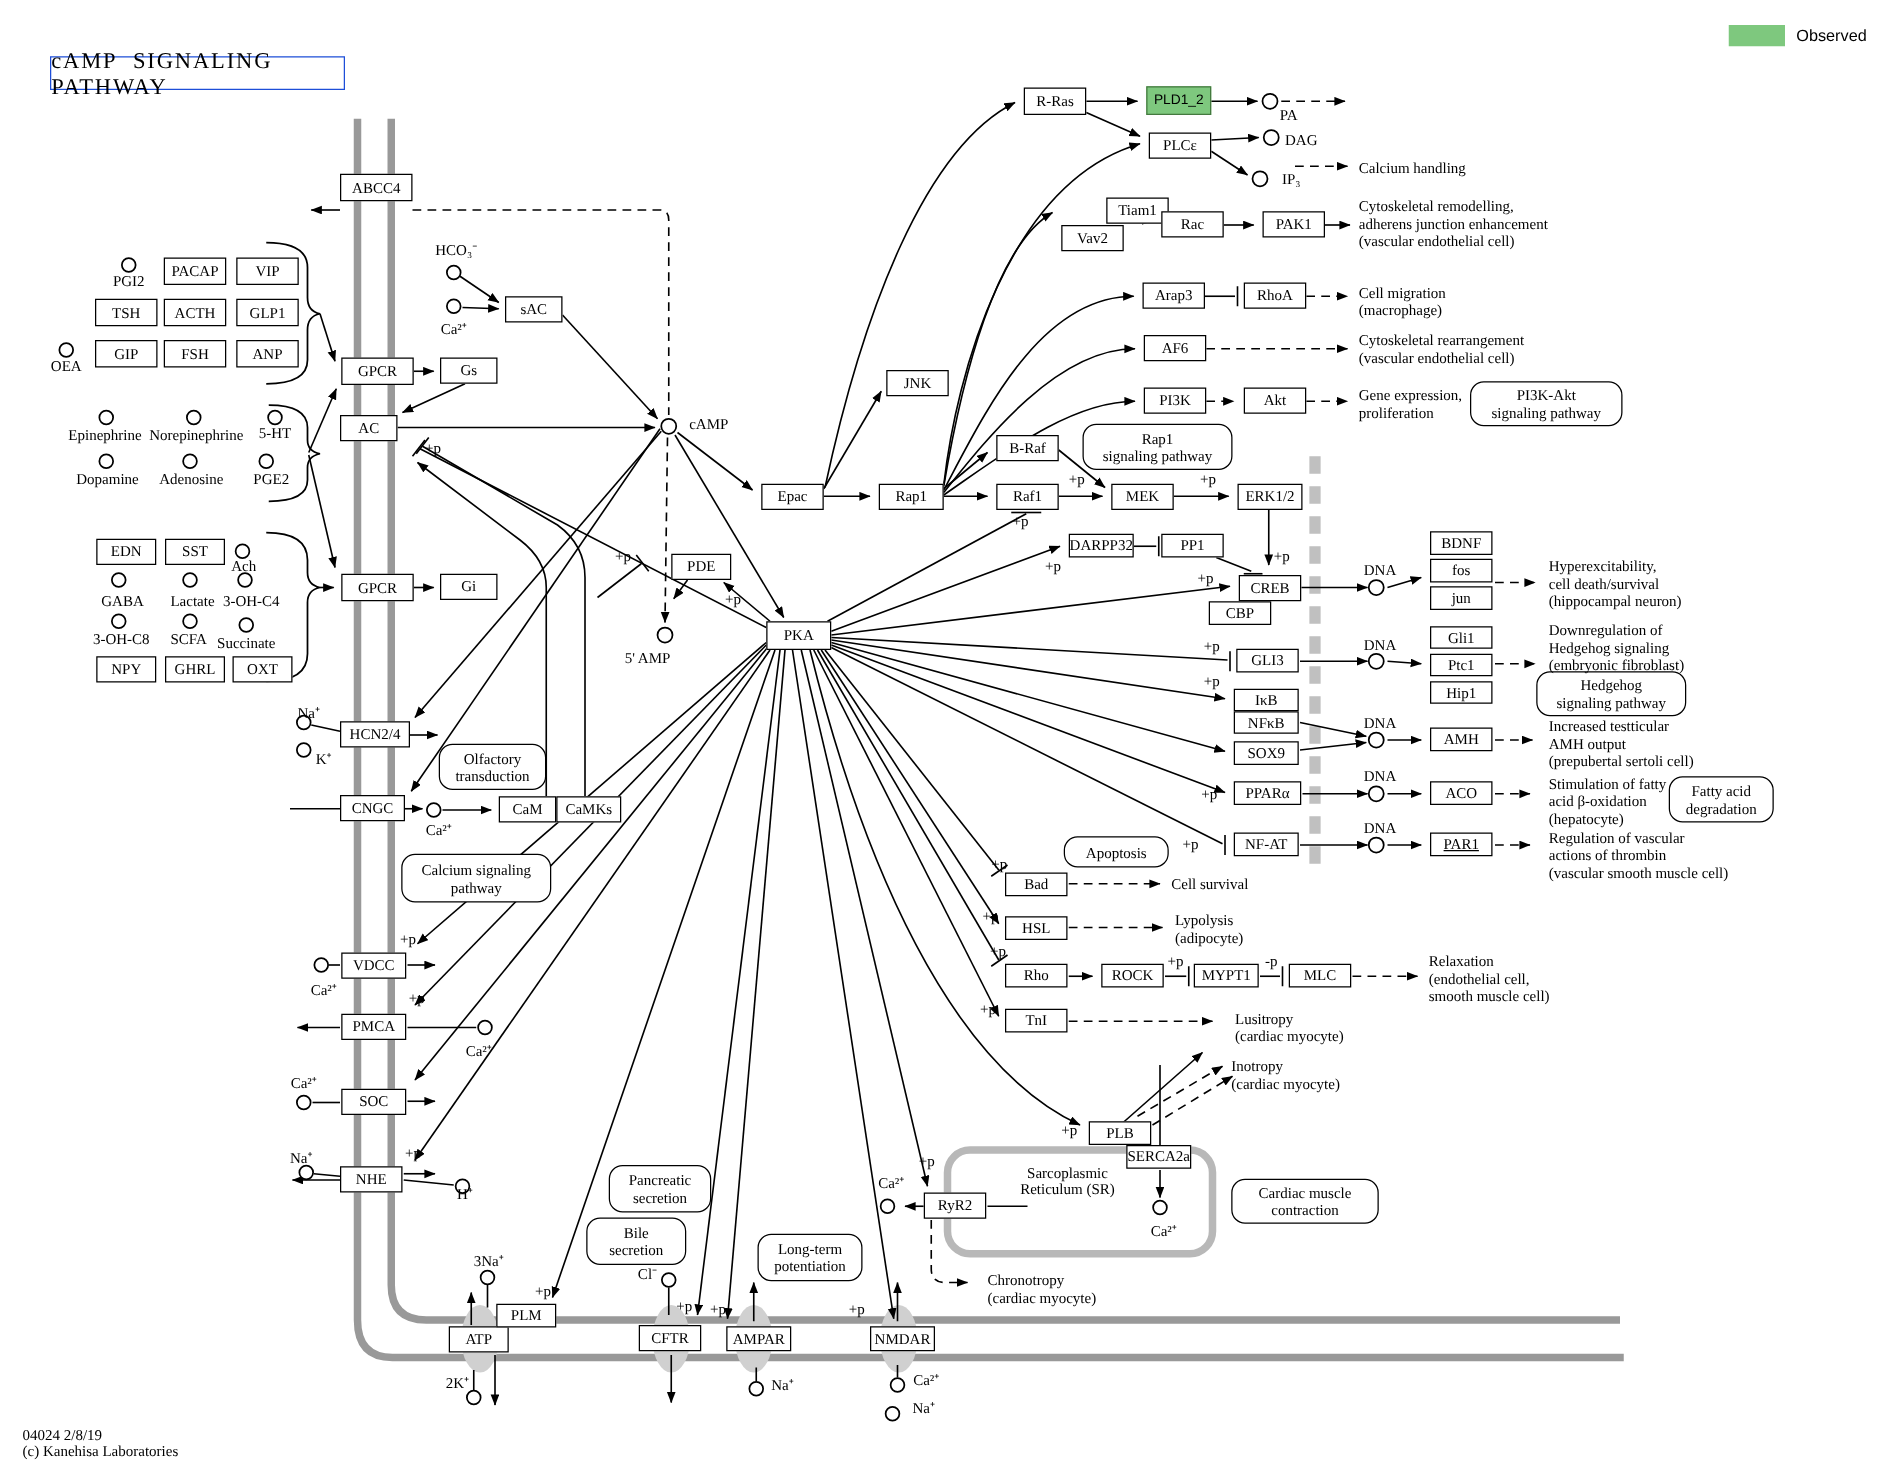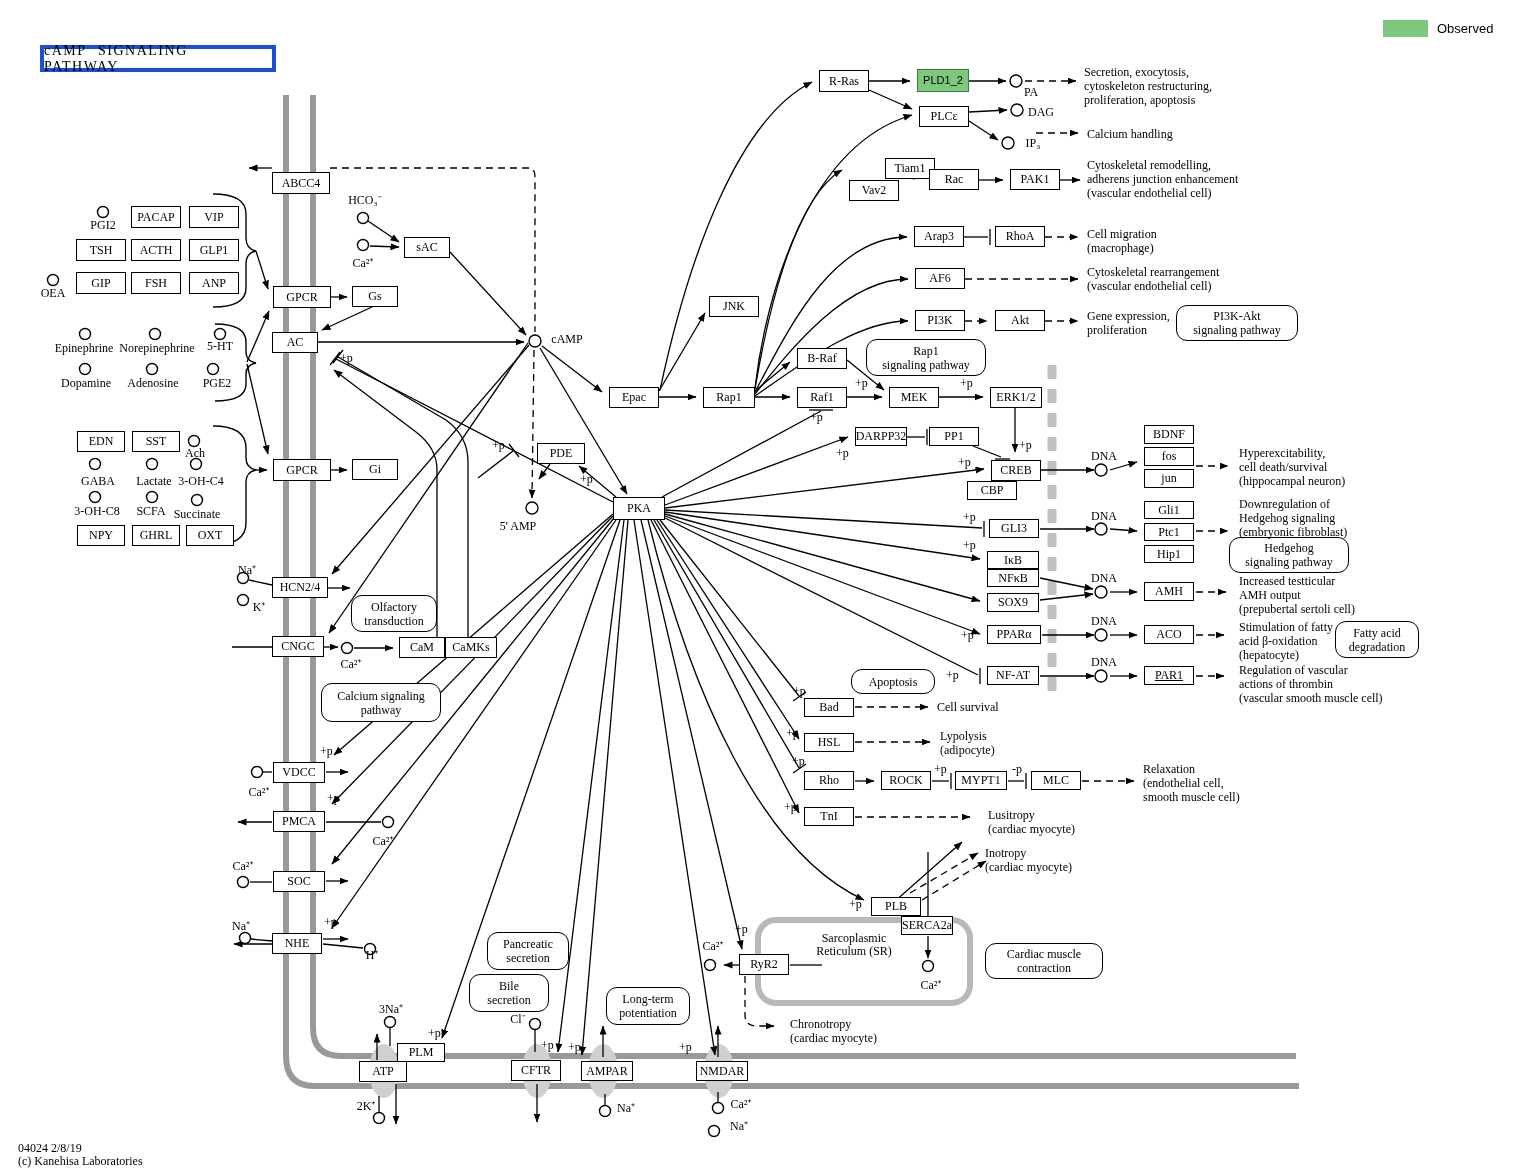--- a/index.html
+++ b/index.html
@@ -9,22 +9,22 @@
   #nodes{position:absolute;left:0;top:0;width:100%;height:100%}
   .n{position:absolute;box-sizing:border-box;font:12px "Liberation Serif",serif;color:#000}
   .b,.g{background:#fff;border:1.4px solid #000;display:flex;align-items:center;justify-content:center;
         text-align:center;white-space:pre-line;line-height:13px}
   .g{background:#7ec87e;border-color:#44793f;font-family:"Liberation Sans",sans-serif;font-size:11px}
   .p{background:#fff;border:1.4px solid #000;border-radius:11px;display:flex;align-items:center;
      justify-content:center;text-align:center;white-space:pre-line;line-height:14px}
   .t{white-space:pre-line;line-height:14px}
   .tc{text-align:center;white-space:pre-line;line-height:13px}
   .s{font-size:12px}
-  .title{border:4px solid #1d4ed8;display:flex;align-items:center;justify-content:center;
-         font-size:14px;letter-spacing:1.5px;word-spacing:7px}
+  .title{border:1px solid #1d4ed8;display:flex;align-items:center;justify-content:center;
+         font-size:18px;letter-spacing:1.5px;word-spacing:7px}
   .swatch{background:#7ec87e}
   .legendtext{font-family:"Liberation Sans",sans-serif;font-size:13px}
 </style>
 </head>
 <body>
 
 <div id="stage">
 
 <svg id="wires" width="1520" height="1173" viewBox="0 0 1520 1173">
   <defs>
@@ -292,21 +292,21 @@
       <div class="n tc" style="left: 180px; top: 447px; width: 30px; height: 14px;">Ach</div>
       <div class="n tc" style="left: 78px; top: 475px; width: 40px; height: 14px;">GABA</div>
       <div class="n tc" style="left: 131px; top: 475px; width: 46px; height: 14px;">Lactate</div>
       <div class="n tc" style="left: 174px; top: 475px; width: 54px; height: 14px;">3-OH-C4</div>
       <div class="n tc" style="left: 70px; top: 505px; width: 54px; height: 14px;">3-OH-C8</div>
       <div class="n tc" style="left: 130px; top: 505px; width: 42px; height: 14px;">SCFA</div>
       <div class="n tc" style="left: 168px; top: 508px; width: 58px; height: 14px;">Succinate</div>
       <div class="n b" style="left: 77px; top: 525px; width: 48px; height: 21px;">NPY</div>
       <div class="n b" style="left: 132px; top: 525px; width: 48px; height: 21px;">GHRL</div>
       <div class="n b" style="left: 186px; top: 525px; width: 48px; height: 21px;">OXT</div>
-      <div class="n b" style="left: 272px; top: 172px; width: 58px; height: 22px;">ABCC4</div>
+      <div class="n b" style="left: 272px; top: 139px; width: 58px; height: 22px;">ABCC4</div>
       <div class="n b" style="left: 273px; top: 286px; width: 58px; height: 22px;">GPCR</div>
       <div class="n b" style="left: 352px; top: 286px; width: 46px; height: 21px;">Gs</div>
       <div class="n b" style="left: 272px; top: 332px; width: 46px; height: 21px;">AC</div>
       <div class="n b" style="left: 404px; top: 237px; width: 46px; height: 21px;">sAC</div>
       <div class="n b" style="left: 273px; top: 459px; width: 58px; height: 22px;">GPCR</div>
       <div class="n b" style="left: 352px; top: 459px; width: 46px; height: 21px;">Gi</div>
       <div class="n b" style="left: 272px; top: 577px; width: 56px; height: 21px;">HCN2/4</div>
       <div class="n b" style="left: 272px; top: 636px; width: 52px; height: 21px;">CNGC</div>
       <div class="n b" style="left: 399px; top: 637px; width: 46px; height: 21px;">CaM</div>
       <div class="n b" style="left: 445px; top: 637px; width: 52px; height: 21px;">CaMKs</div>
@@ -441,23 +441,20 @@
       <div class="n tc" style="left: 372px; top: 1003px; width: 38px; height: 14px;">3Na⁺</div>
       <div class="n tc" style="left: 350px; top: 1100px; width: 32px; height: 15px;">2K⁺</div>
       <div class="n tc" style="left: 506px; top: 1013px; width: 24px; height: 14px;">Cl⁻</div>
       <div class="n tc" style="left: 611px; top: 1102px; width: 30px; height: 14px;">Na⁺</div>
       <div class="n tc" style="left: 724px; top: 1098px; width: 34px; height: 14px;">Ca²⁺</div>
       <div class="n tc" style="left: 724px; top: 1120px; width: 30px; height: 14px;">Na⁺</div>
       <div class="n s" style="left: 428px; top: 1026px; width: 20px; height: 13px;">+p</div>
       <div class="n s" style="left: 541px; top: 1038px; width: 20px; height: 13px;">+p</div>
       <div class="n s" style="left: 568px; top: 1040px; width: 20px; height: 13px;">+p</div>
       <div class="n s" style="left: 679px; top: 1040px; width: 20px; height: 13px;">+p</div>
-      <div class="n t" style="left: 1084px; top: 65px; width: 180px; height: 44px;">Secretion, exocytosis,
-cytoskeleton restructuring,
-proliferation, apoptosis</div>
       <div class="n t" style="left: 1087px; top: 127px; width: 130px; height: 14px;">Calcium handling</div>
       <div class="n t" style="left: 1087px; top: 158px; width: 190px; height: 44px;">Cytoskeletal remodelling,
 adherens junction enhancement
 (vascular endothelial cell)</div>
       <div class="n t" style="left: 1087px; top: 227px; width: 120px; height: 30px;">Cell migration
 (macrophage)</div>
       <div class="n t" style="left: 1087px; top: 265px; width: 190px; height: 30px;">Cytoskeletal rearrangement
 (vascular endothelial cell)</div>
       <div class="n t" style="left: 1087px; top: 309px; width: 120px; height: 30px;">Gene expression,
 proliferation</div>

